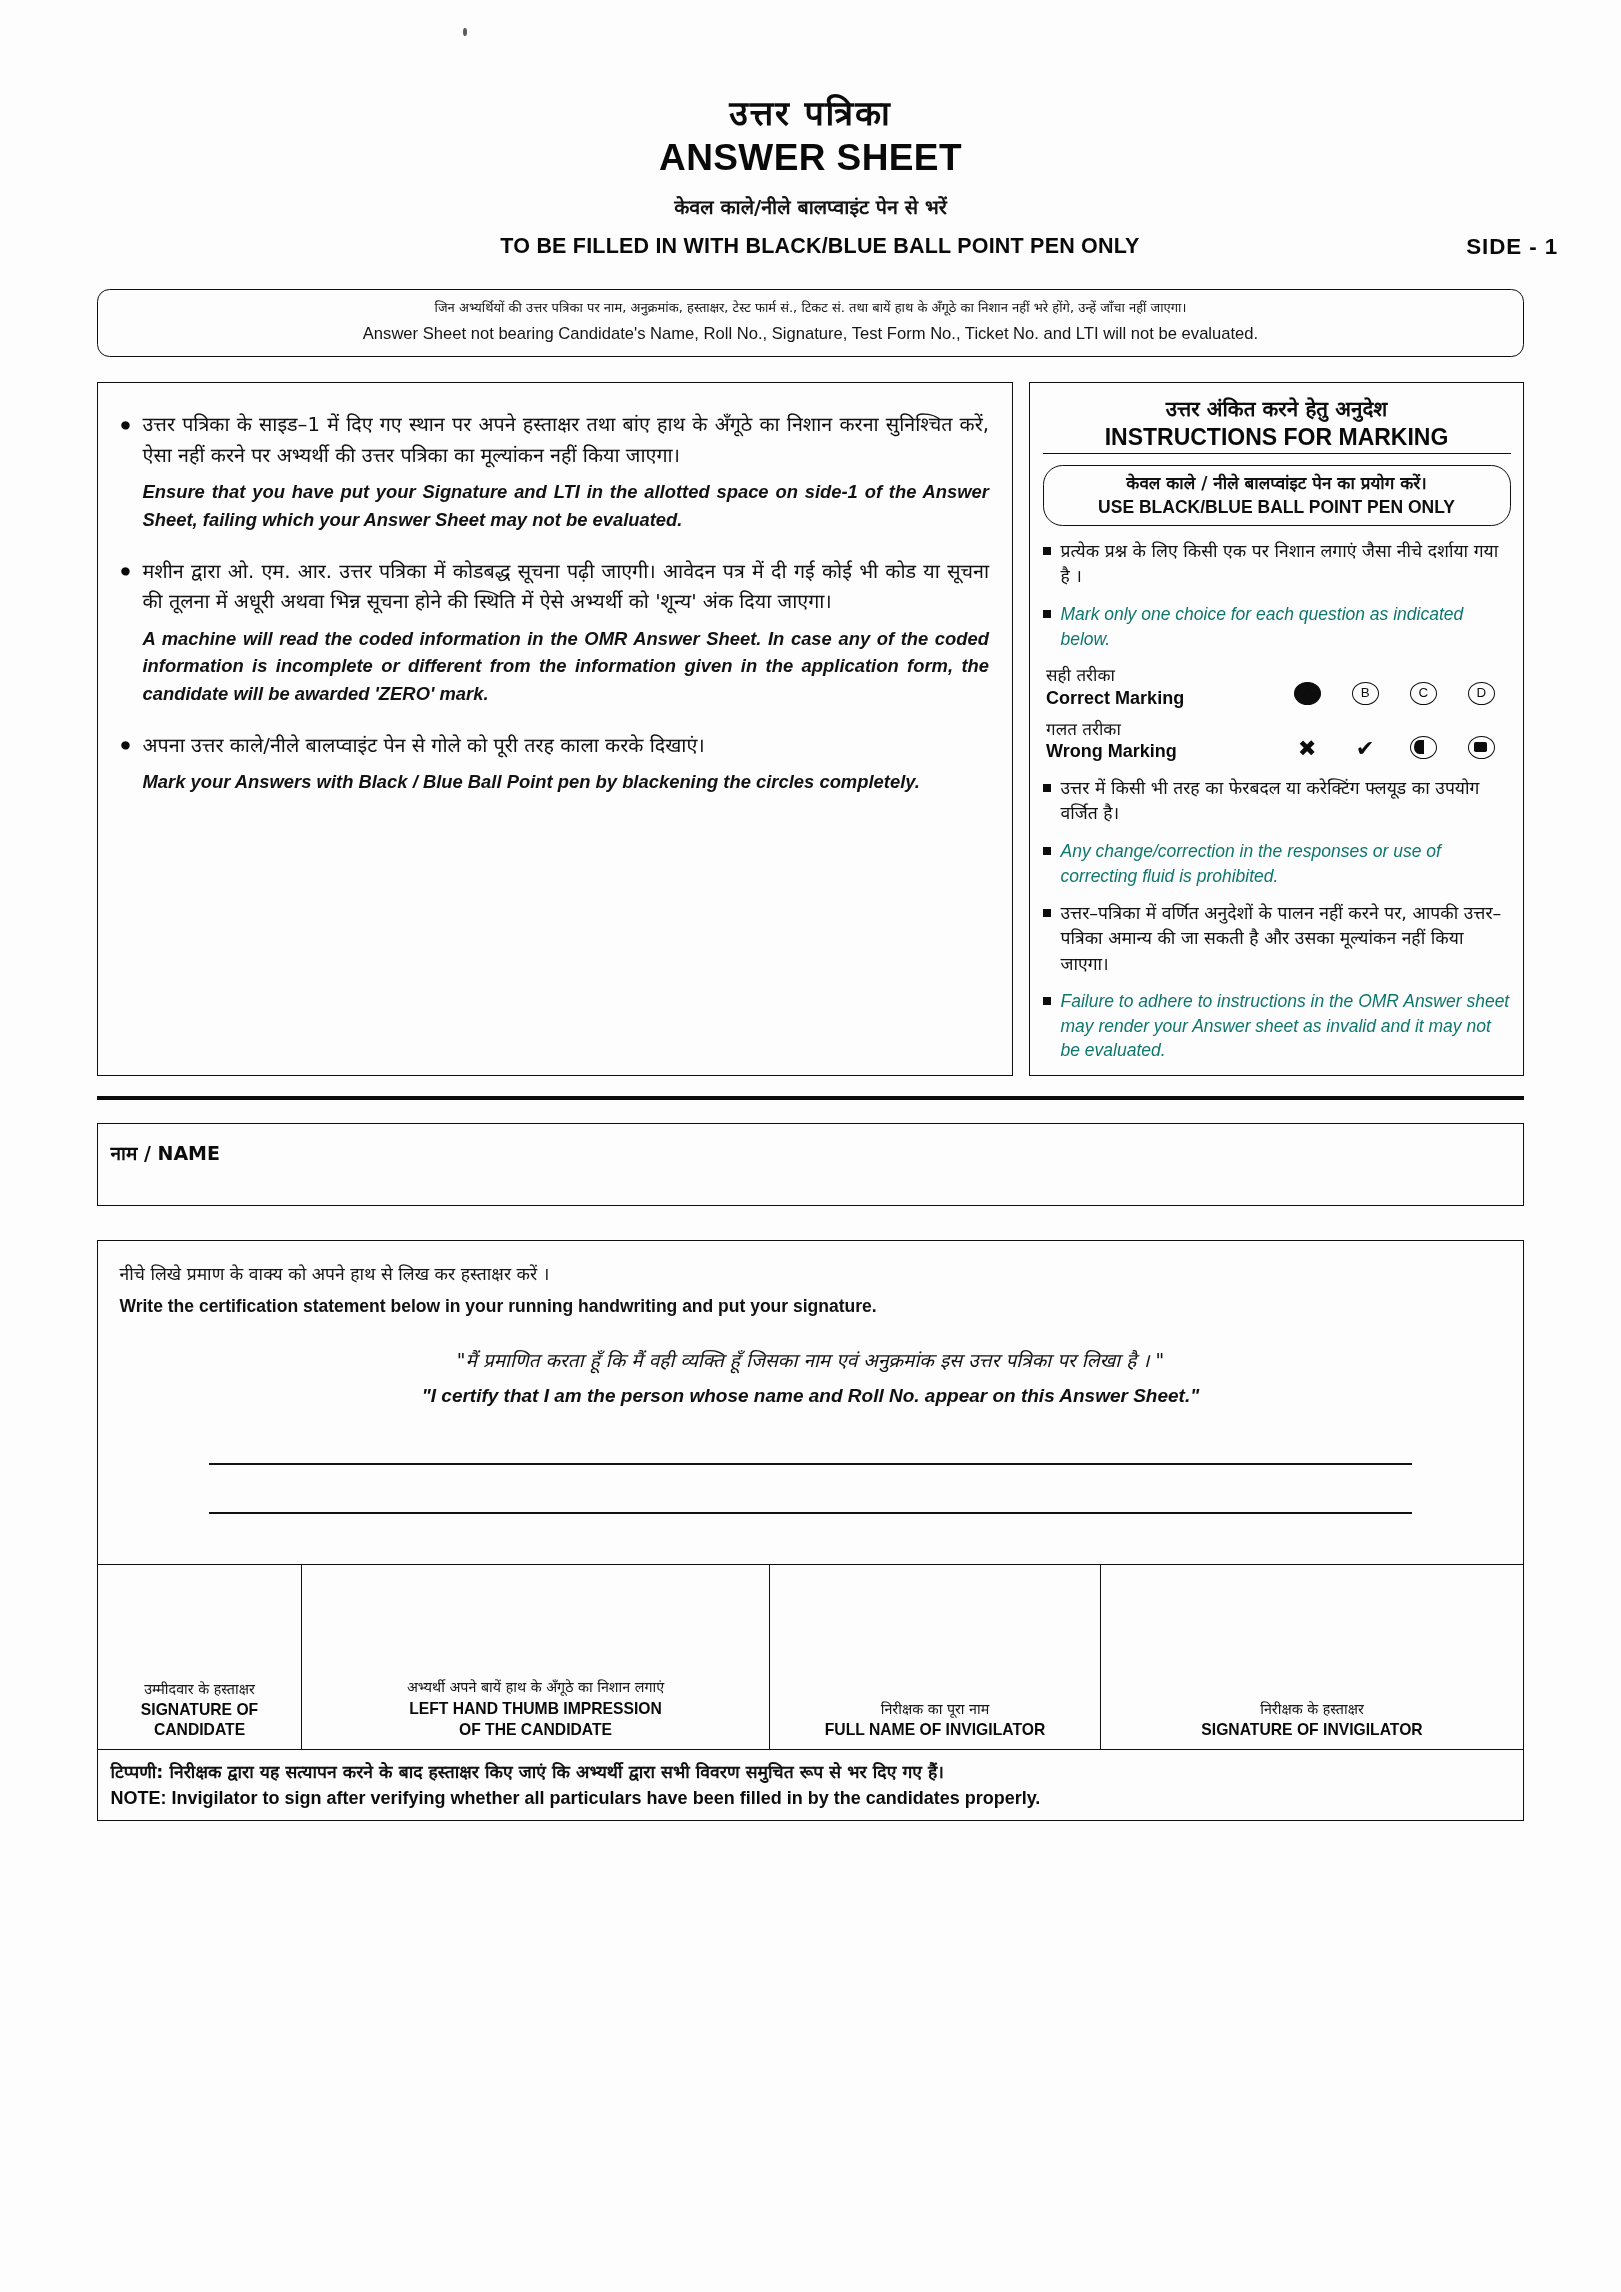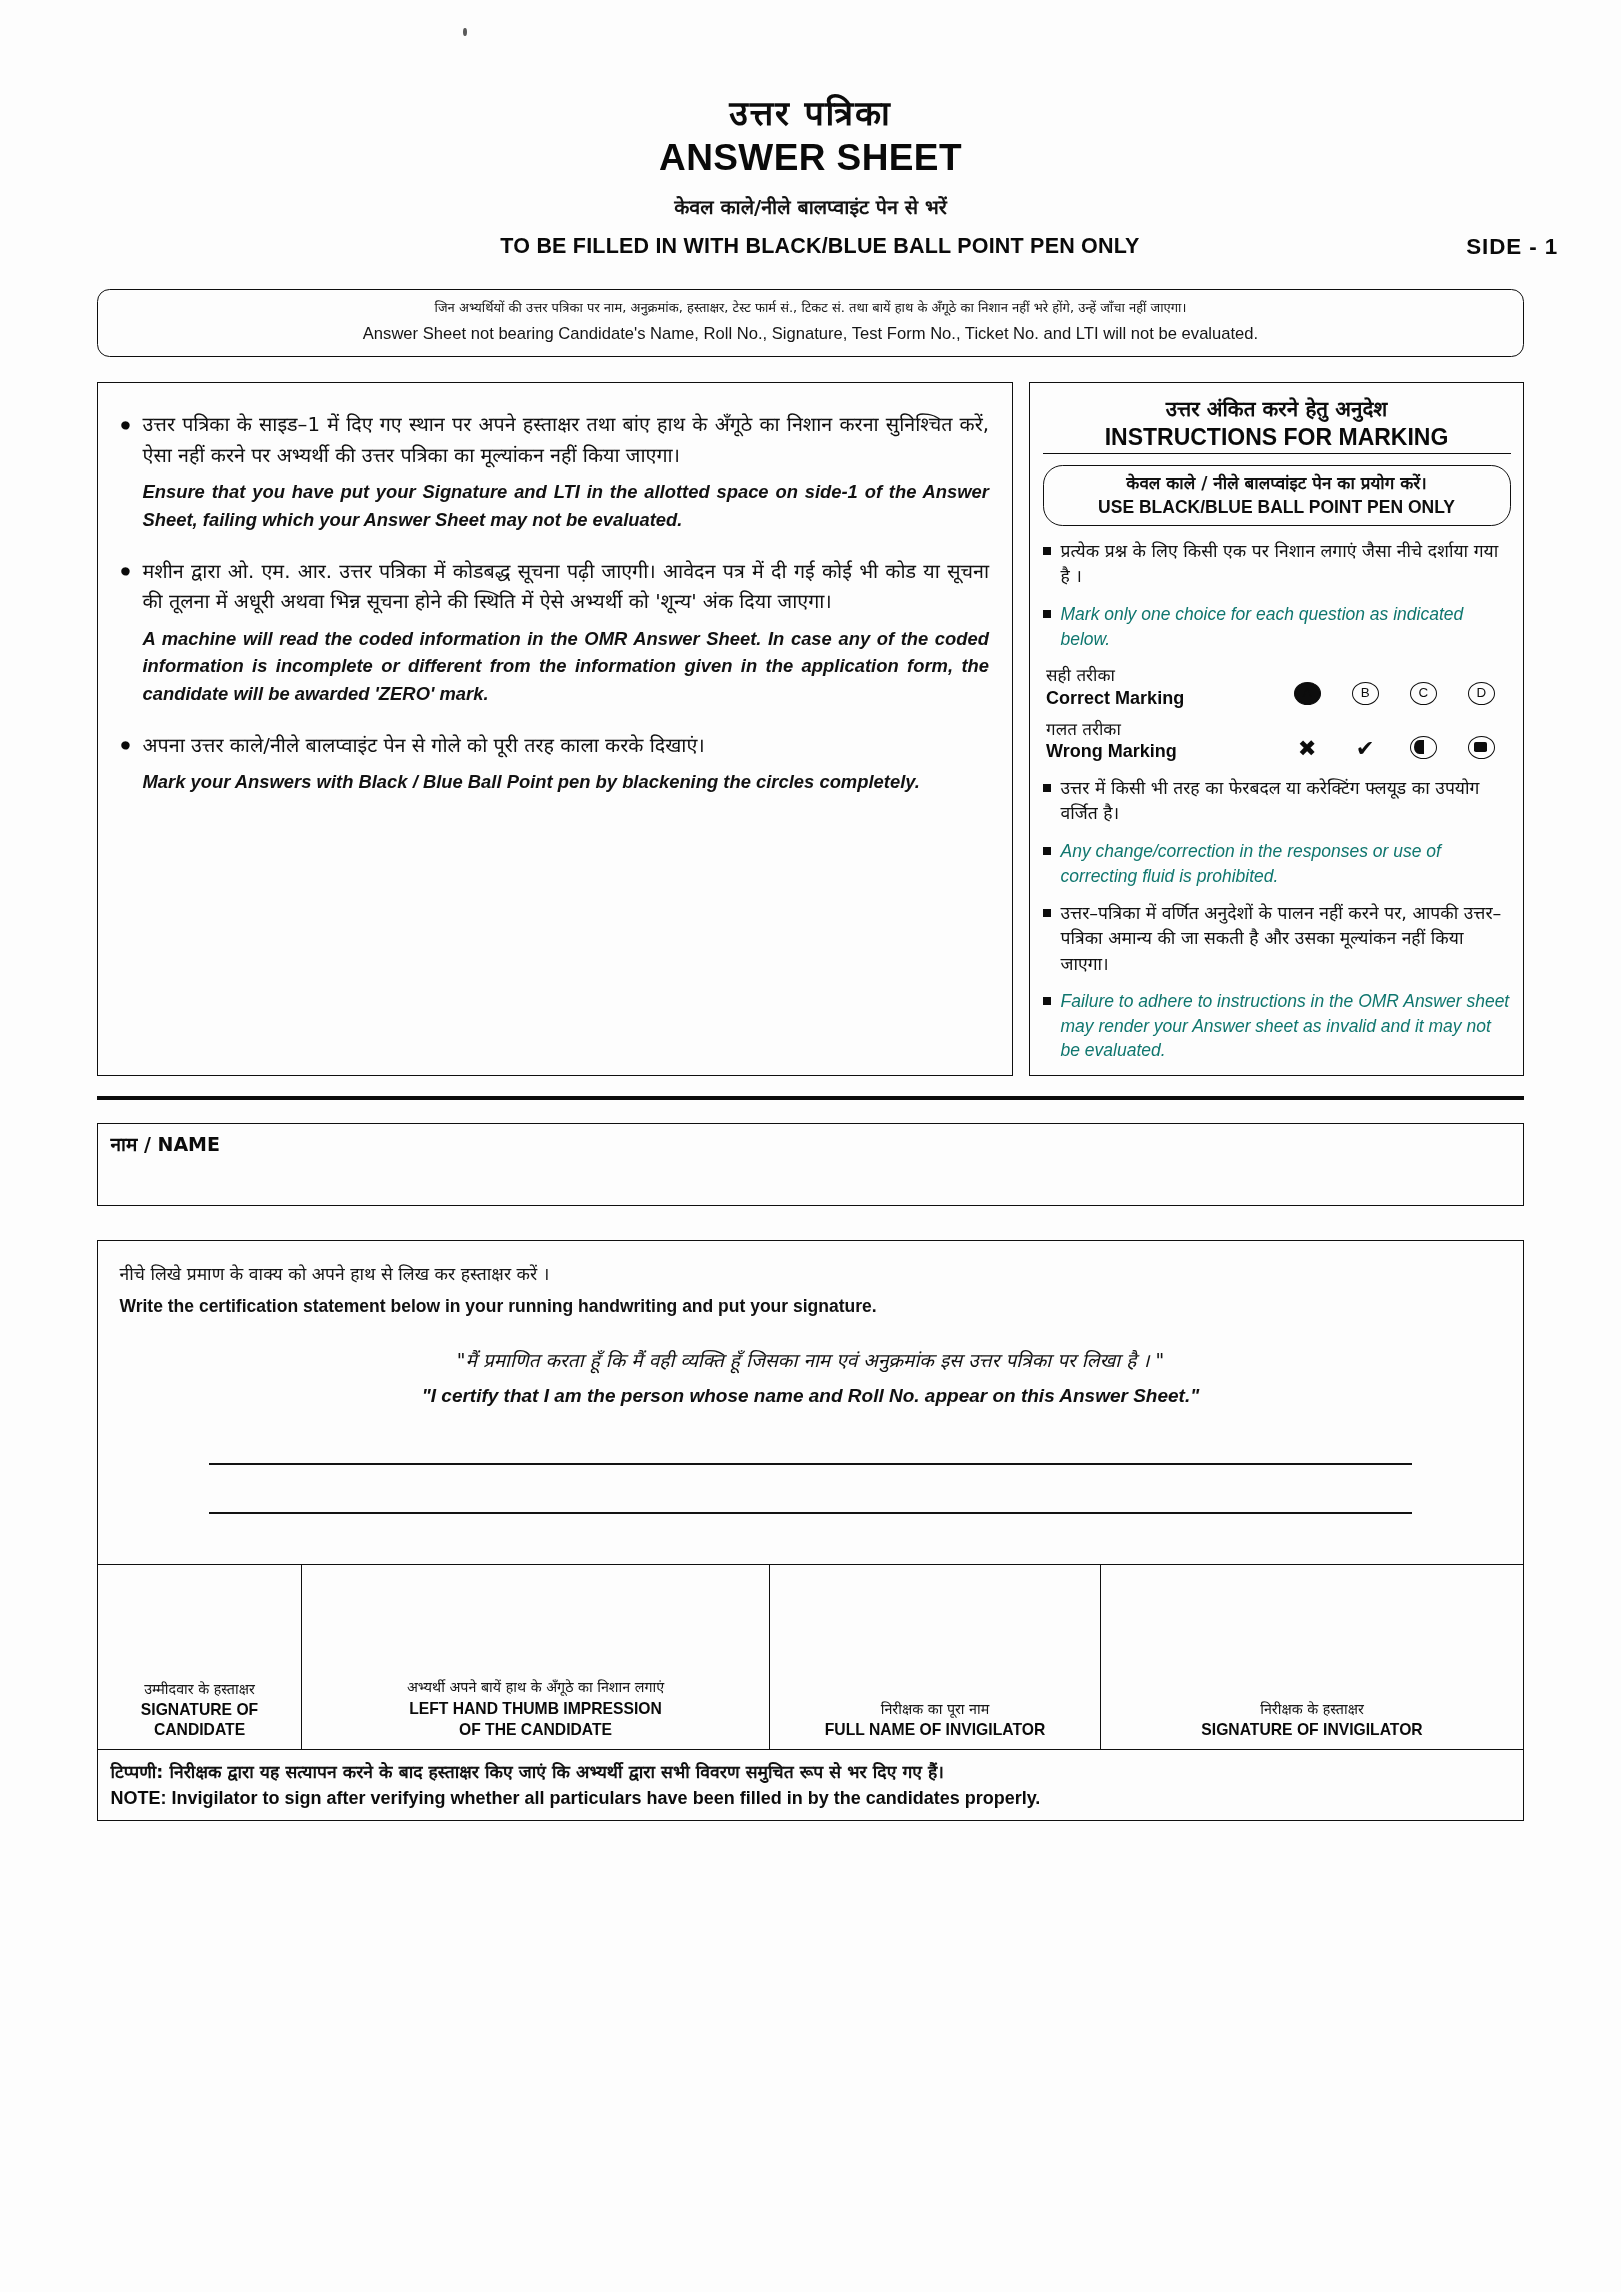--- a/index.html
+++ b/index.html
@@ -290,21 +290,21 @@
   
   .name-box {
     margin: 23px 97px 0 97px;
     border: 1.8px solid #101010;
     height: 81px;
     position: relative;
   }
   .name-label {
     position: absolute;
     left: 12.5px;
-    top: 7px;
+    top: 16px;
     font-size: 19px;
     font-weight: 700;
     color: #0c0c0c;
     font-family: "DejaVu Sans", sans-serif;
   }
 
   
   .cert-box {
     margin: 34px 97px 0 97px;
     border: 1.8px solid #101010;

